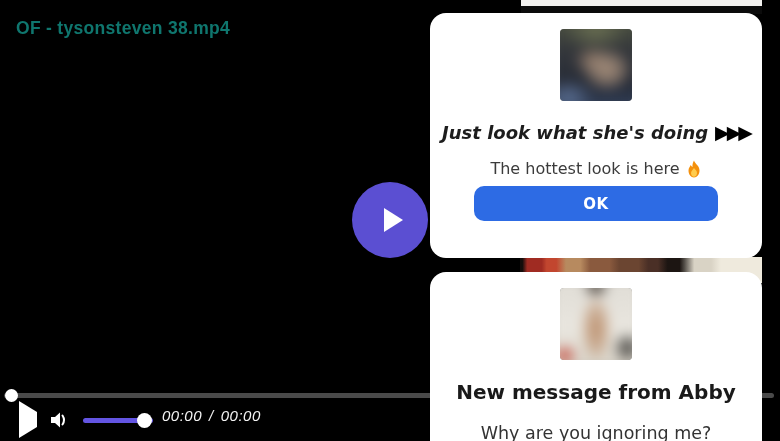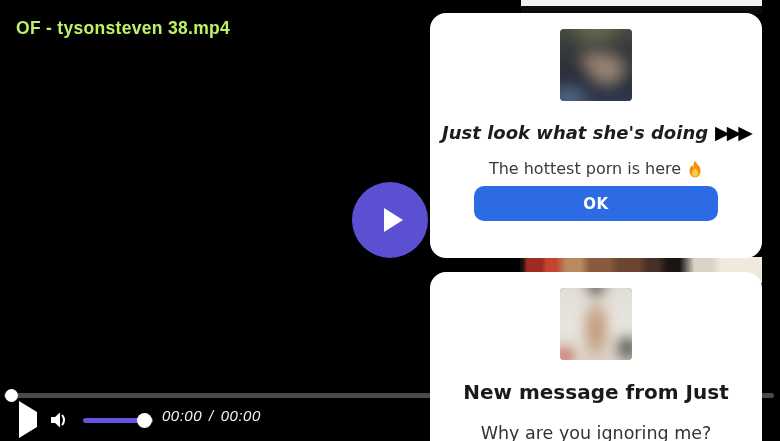--- a/index.html
+++ b/index.html
@@ -2,21 +2,21 @@
 <html style="--play-accent: #5b4fd2; --volume-accent: #6355e2; --ok-button: #2d6be4; --seek-track: #4a4a4a;"><head>
 <meta charset="utf-8">
 <style>
   html,body{margin:0;padding:0;background:#000;}
   .screen{
     position:relative;width:780px;height:441px;overflow:hidden;background:#000;
     font-family:"Liberation Sans",sans-serif;
   }
   
   .video-title{
-    position:absolute;left:16px;top:18px;color:#bef264;
+    position:absolute;left:16px;top:18px;color:#0f766e;
     font-size:17.5px;font-weight:bold;letter-spacing:.3px;
   }
   .big-play{
     position:absolute;left:352px;top:182px;width:76px;height:76px;border-radius:50%;
     background:var(--play-accent,#5b4fd2);border:none;cursor:pointer;
     display:flex;align-items:center;justify-content:center;padding:0;
   }
   .big-play .tri{
     width:0;height:0;margin-left:7px;
     border-left:19px solid #fff;border-top:12px solid transparent;border-bottom:12px solid transparent;
@@ -150,32 +150,32 @@
 
   <div class="popup popup--offer">
     <div class="thumb">
       <div class="ph ph--room"></div>
     </div>
     <div class="popup-headline">
       <span>Just look what she's doing</span>
       <span class="arrows">▶▶▶</span>
     </div>
     <div class="popup-subtitle">
-      <span>The hottest porn is here</span>
+      <span>The hottest look is here</span>
       <span class="flame-icon">
         <svg width="16" height="18" viewBox="0 0 16 18">
           <path d="M8 0.5 C9 4 13.5 5.5 13.5 10.5 C13.5 14.5 11 17.5 8 17.5 C5 17.5 2.5 14.5 2.5 10.5 C2.5 8 4 6.5 4.7 5 C5.2 6 5.8 6.6 6.5 7 C6.2 4.2 7.2 2 8 0.5 Z" fill="#f4900c"></path>
           <path d="M8 8 C9.3 10 11 10.6 11 13 C11 15.3 9.6 16.8 8 16.8 C6.4 16.8 5 15.3 5 13 C5 11 6.8 10 8 8 Z" fill="#ffcc4d"></path>
         </svg>
       </span>
     </div>
     <button class="ok-button">OK</button>
   </div>
 
   <div class="popup popup--message">
     <div class="thumb">
       <div class="ph ph--selfie"></div>
     </div>
-    <div class="popup-headline2">New message from Just</div>
+    <div class="popup-headline2">New message from Abby</div>
     <div class="popup-body2">Why are you ignoring me?</div>
   </div>
 
 </div>
 
 </body></html>

